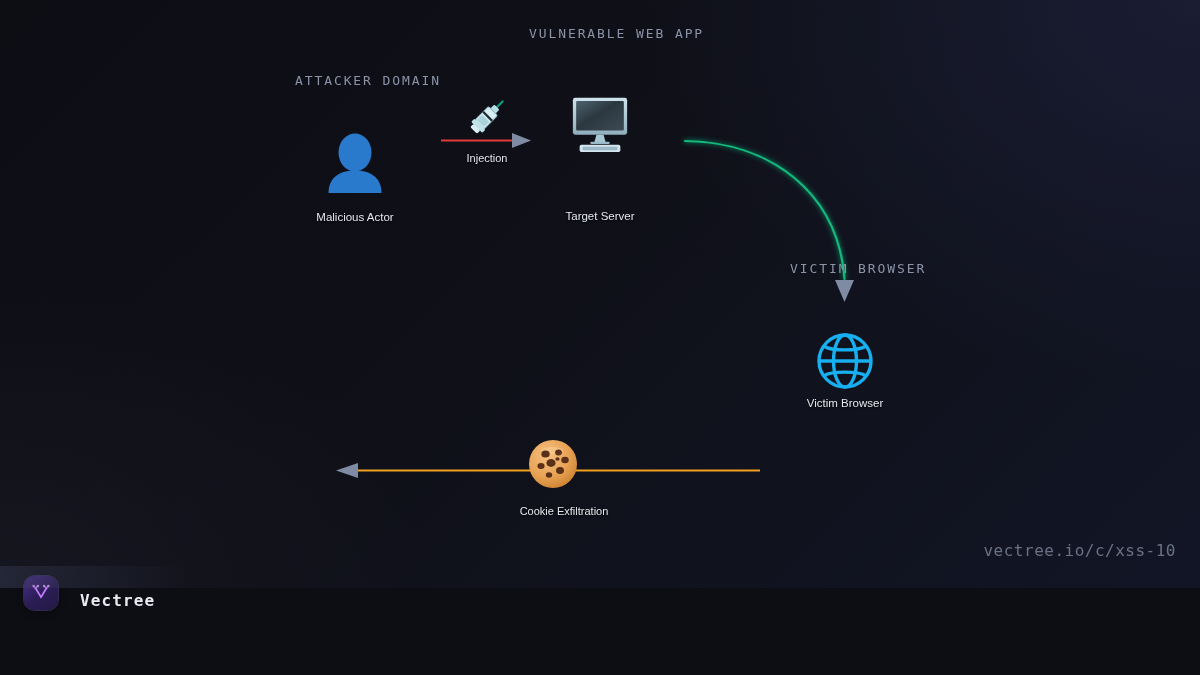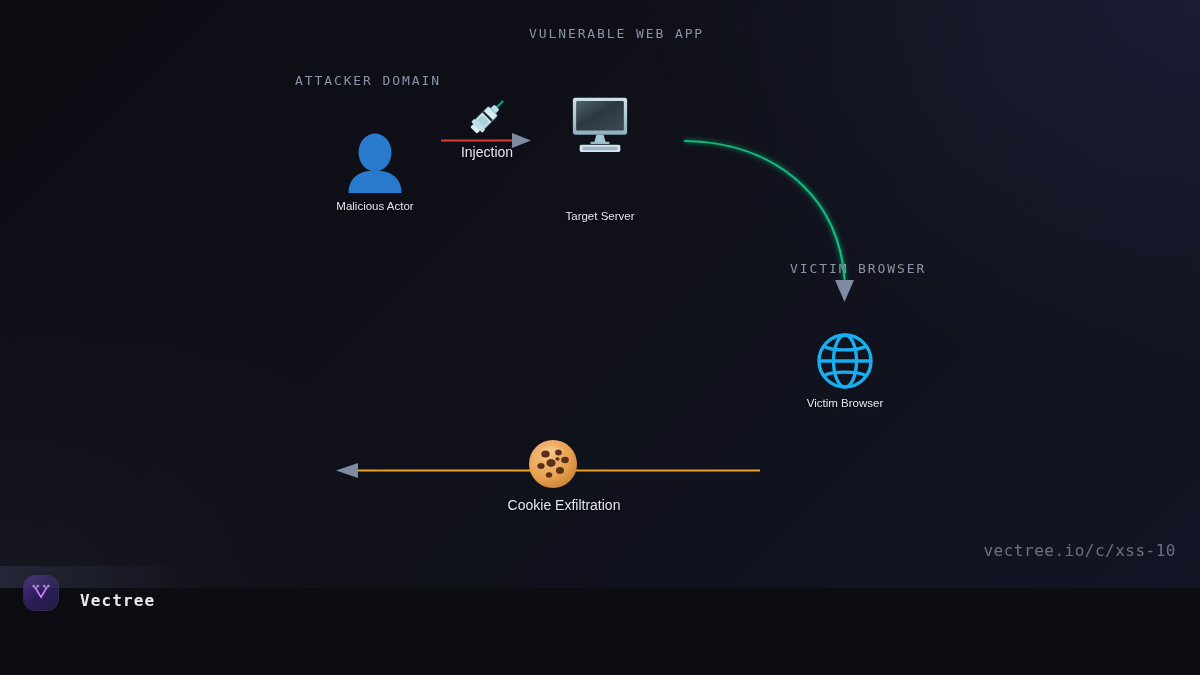--- a/index.html
+++ b/index.html
@@ -67,32 +67,33 @@
   }
   .node .caption {
     margin-top: 7px;
     font-size: 11.5px;
     color: #e4e7ee;
     white-space: nowrap;
     text-shadow: 0 1px 2px rgba(0,0,0,.75);
   }
   .glyph { line-height: 0; }
 
-  #node-actor   { left: 375px; top: 131px; }
+  #node-actor   { left: 355px; top: 131px; gap: 11px; }
   #node-server  { left: 600px; top: 93px; gap: 48px; }
   #node-browser { left: 845px; top: 332px; }
 
   
   .edge-label {
     position: absolute;
-    font-size: 14px;
+    font-size: 11px;
     color: #e4e7ee;
     white-space: nowrap;
     transform: translateX(-50%);
     text-shadow: 0 1px 2px rgba(0,0,0,.8);
+    margin-top: 8px;
   }
   #label-injection { left: 487px; top: 144px; }
   #label-cookie    { left: 553px; top: 497px; padding-left: 22px; }
 
   
   .edge-glyph {
     position: absolute;
     line-height: 0;
     transform: translate(-50%, -50%);
   }

